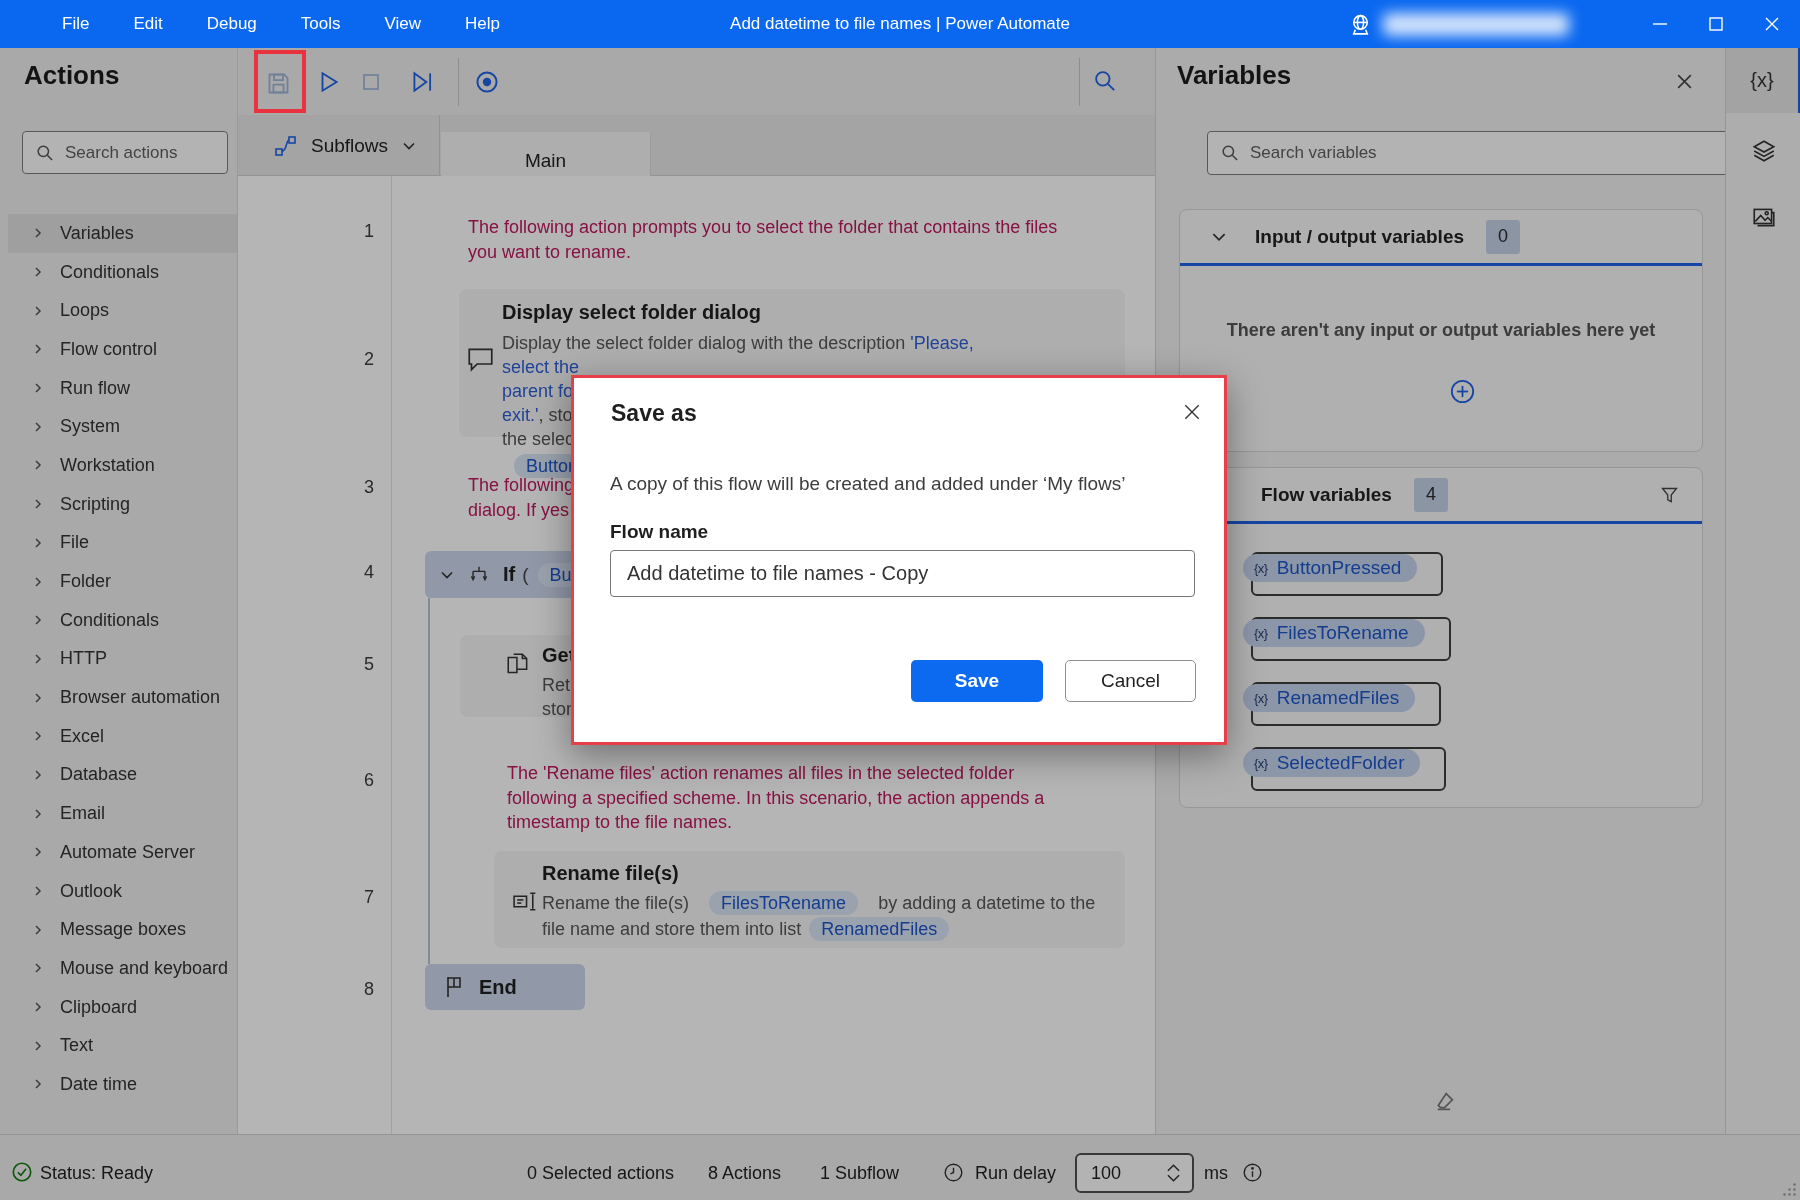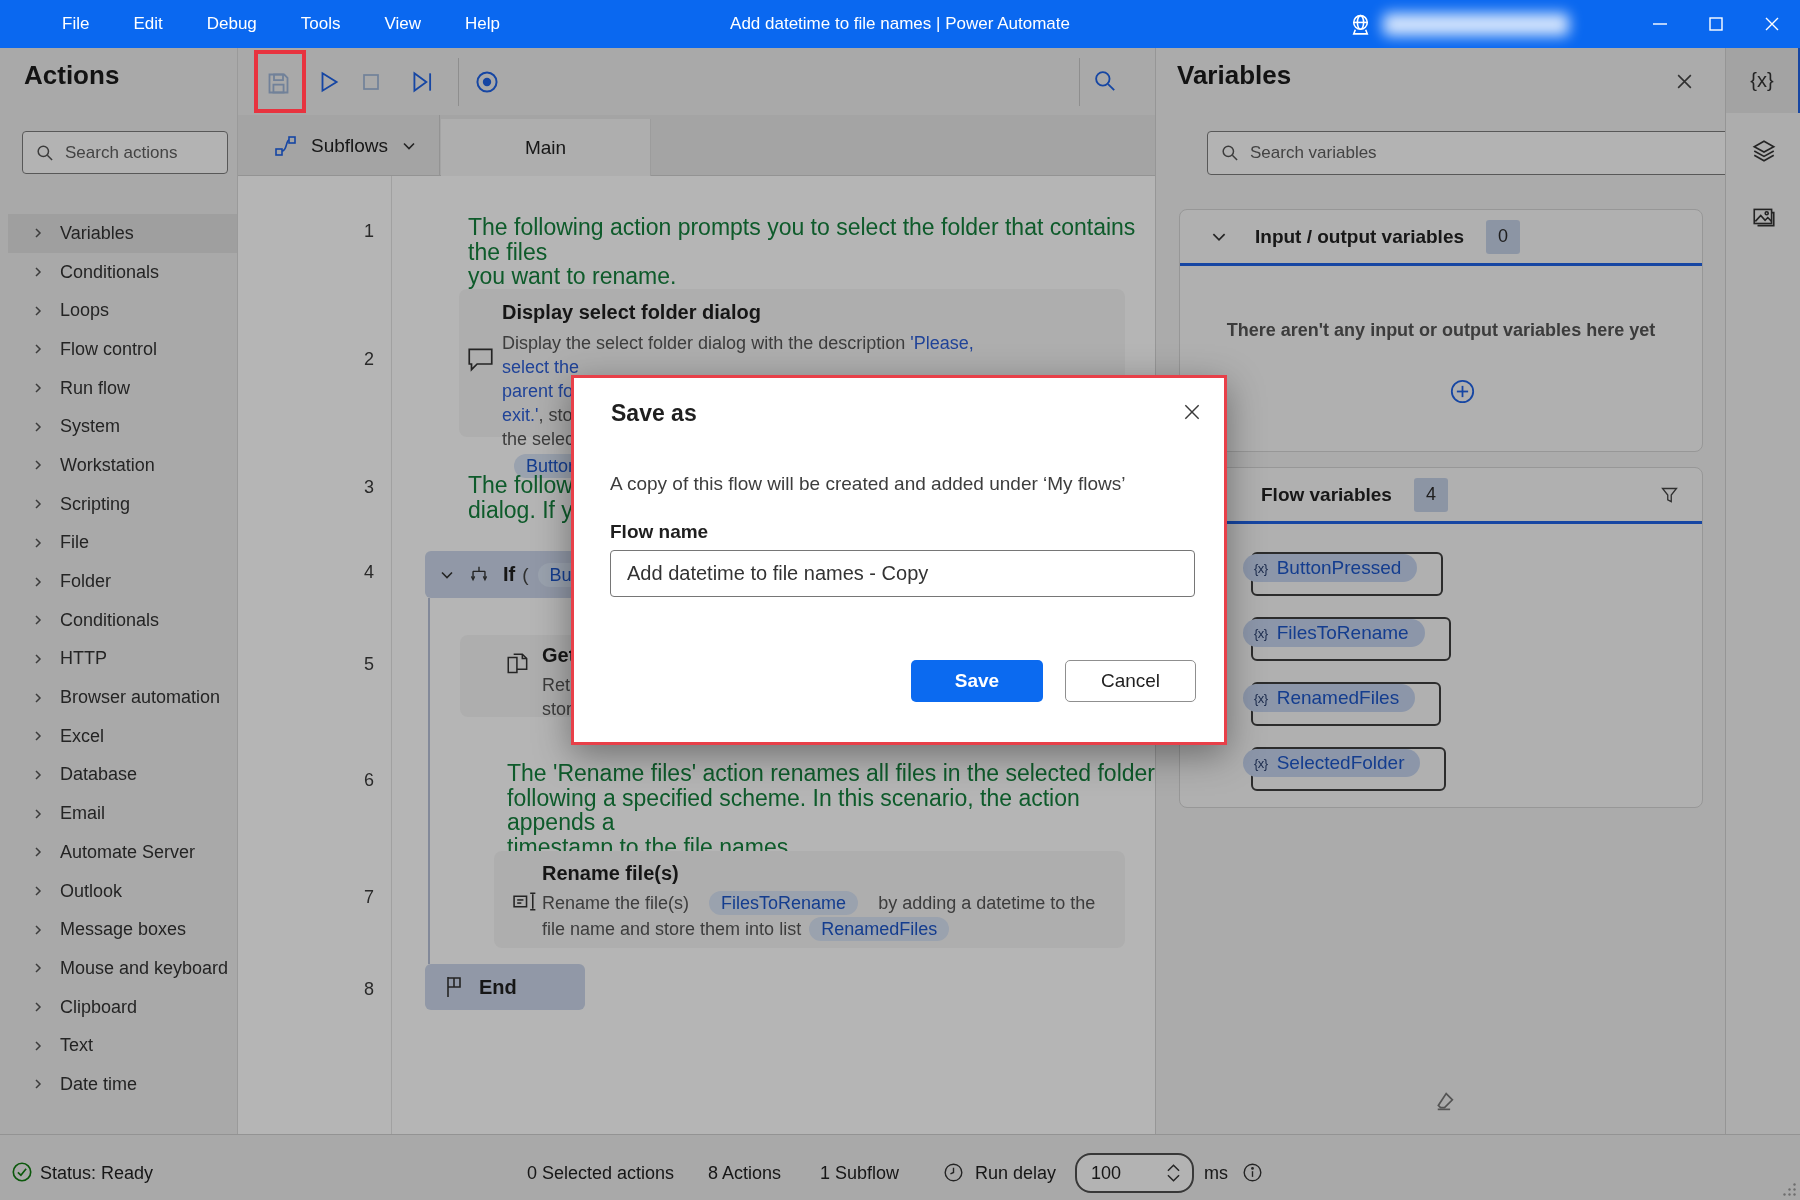--- a/index.html
+++ b/index.html
@@ -29,32 +29,32 @@
 
   
   .toolbar { position:absolute; left:238px; top:48px; width:917px; height:67px; background:#efefef; }
   .tool-btn { position:absolute; width:34px; height:34px; display:flex; align-items:center; justify-content:center; }
   .tb-sep { position:absolute; top:10px; width:1px; height:48px; background:#c9c9c9; }
   .red-box { position:absolute; left:254px; top:50px; width:52px; height:63px; border:4px solid #e8333f; z-index:60; }
 
   
   .tabsbar { position:absolute; left:238px; top:115px; width:917px; height:61px; background:#e7e7e7; border-bottom:1px solid #cfcfcf; }
   .subflows-tab { position:absolute; left:0; top:0; width:202px; height:61px; display:flex; align-items:center; gap:13px; padding-left:36px; border-right:1px solid #cfcfcf; font-size:19px; color:#222; }
-  .main-tab { position:absolute; left:203px; top:4px; width:210px; height:61px; background:#f6f6f6; border-bottom:3px solid #1f63e6; display:flex; align-items:center; justify-content:center; font-size:19px; color:#222; border-right:1px solid #dcdcdc; }
+  .main-tab { position:absolute; left:203px; top:17px; width:210px; height:61px; background:#f6f6f6; border-bottom:3px solid #1f63e6; display:flex; align-items:center; justify-content:center; font-size:19px; color:#222; border-right:1px solid #dcdcdc; }
 
   
   .canvas { position:absolute; left:238px; top:176px; width:917px; height:958px; background:#fff; }
   .gutter-line { position:absolute; left:153px; top:0; height:100%; width:1px; background:#e3e3e3; }
   .rownum { position:absolute; left:100px; width:36px; text-align:right; font-size:18px; color:#3c3c3c; }
   .rownums div:nth-of-type(1){top:45px;} .rownums div:nth-of-type(2){top:173px;}
   .rownums div:nth-of-type(3){top:301px;} .rownums div:nth-of-type(4){top:386px;}
   .rownums div:nth-of-type(5){top:478px;} .rownums div:nth-of-type(6){top:594px;}
   .rownums div:nth-of-type(7){top:711px;} .rownums div:nth-of-type(8){top:803px;}
 
-  .comment { position:absolute; color:#15803d; font-size:23px; line-height:24.5px; }
+  .comment { position:absolute; color:#be185d; font-size:18px; line-height:24.5px; }
   .c1 { left:230px; top:39px; }
   .c3 { left:230px; top:297px; }
   .c6 { left:269px; top:585px; }
 
   .action-card { position:absolute; background:#f6f6f6; border-radius:8px; }
   .card2 { left:221px; top:113px; width:666px; height:148px; }
   .card5 { left:222px; top:459px; width:665px; height:82px; }
   .card7 { left:256px; top:675px; width:631px; height:97px; }
   .card-icon { position:absolute; }
   .card-title { position:absolute; font-size:20px; font-weight:600; color:#1f1f1f; }
@@ -94,21 +94,21 @@
   
   .rightstrip { position:absolute; left:1725px; top:48px; width:75px; height:1086px; background:#f4f4f4; border-left:1px solid #d2d2d2; }
   .strip-item { position:absolute; left:0; width:75px; height:65px; display:flex; align-items:center; justify-content:center; }
   .strip-item.sel { background:#e6e6e6; border-right:3px solid #1f63e6; }
   .si-1 { top:0; } .si-2 { top:70px; } .si-3 { top:136px; }
   .strip-glyph { font-size:20px; color:#333; }
 
   
   .statusbar { position:absolute; left:0; top:1134px; width:1800px; height:66px; background:#efefef; border-top:1px solid #cfcfcf; font-size:18px; color:#222; }
   .st-abs { position:absolute; top:28px; }
-  .spinner { position:absolute; left:1075px; top:18px; width:119px; height:40px; background:#fdfdfd; border:2px solid #4f4f4f; border-radius:16px; display:flex; align-items:center; }
+  .spinner { position:absolute; left:1075px; top:18px; width:119px; height:40px; background:#fdfdfd; border:2px solid #4f4f4f; border-radius:6px; display:flex; align-items:center; }
   .spin-val { padding-left:14px; font-size:18px; color:#222; flex:1; }
   .spin-arrows { display:flex; flex-direction:column; gap:2px; padding-right:12px; }
   .grip { position:absolute; right:3px; bottom:3px; }
 
   
   .dim { position:absolute; left:0; top:48px; width:1800px; height:1152px; background:rgba(0,0,0,0.29); z-index:50; }
   .dialog { position:absolute; left:571px; top:375px; width:656px; height:370px; background:#fff; border:3px solid #e84049; box-shadow:0 10px 34px rgba(0,0,0,0.38); z-index:100; }
   .dlg-title { position:absolute; left:37px; top:22px; font-size:23px; font-weight:600; color:#1f1f1f; }
   .dlg-close { position:absolute; left:608px; top:24px; }
   .dlg-body { position:absolute; left:36px; top:95px; font-size:19px; color:#3d3d3d; }

